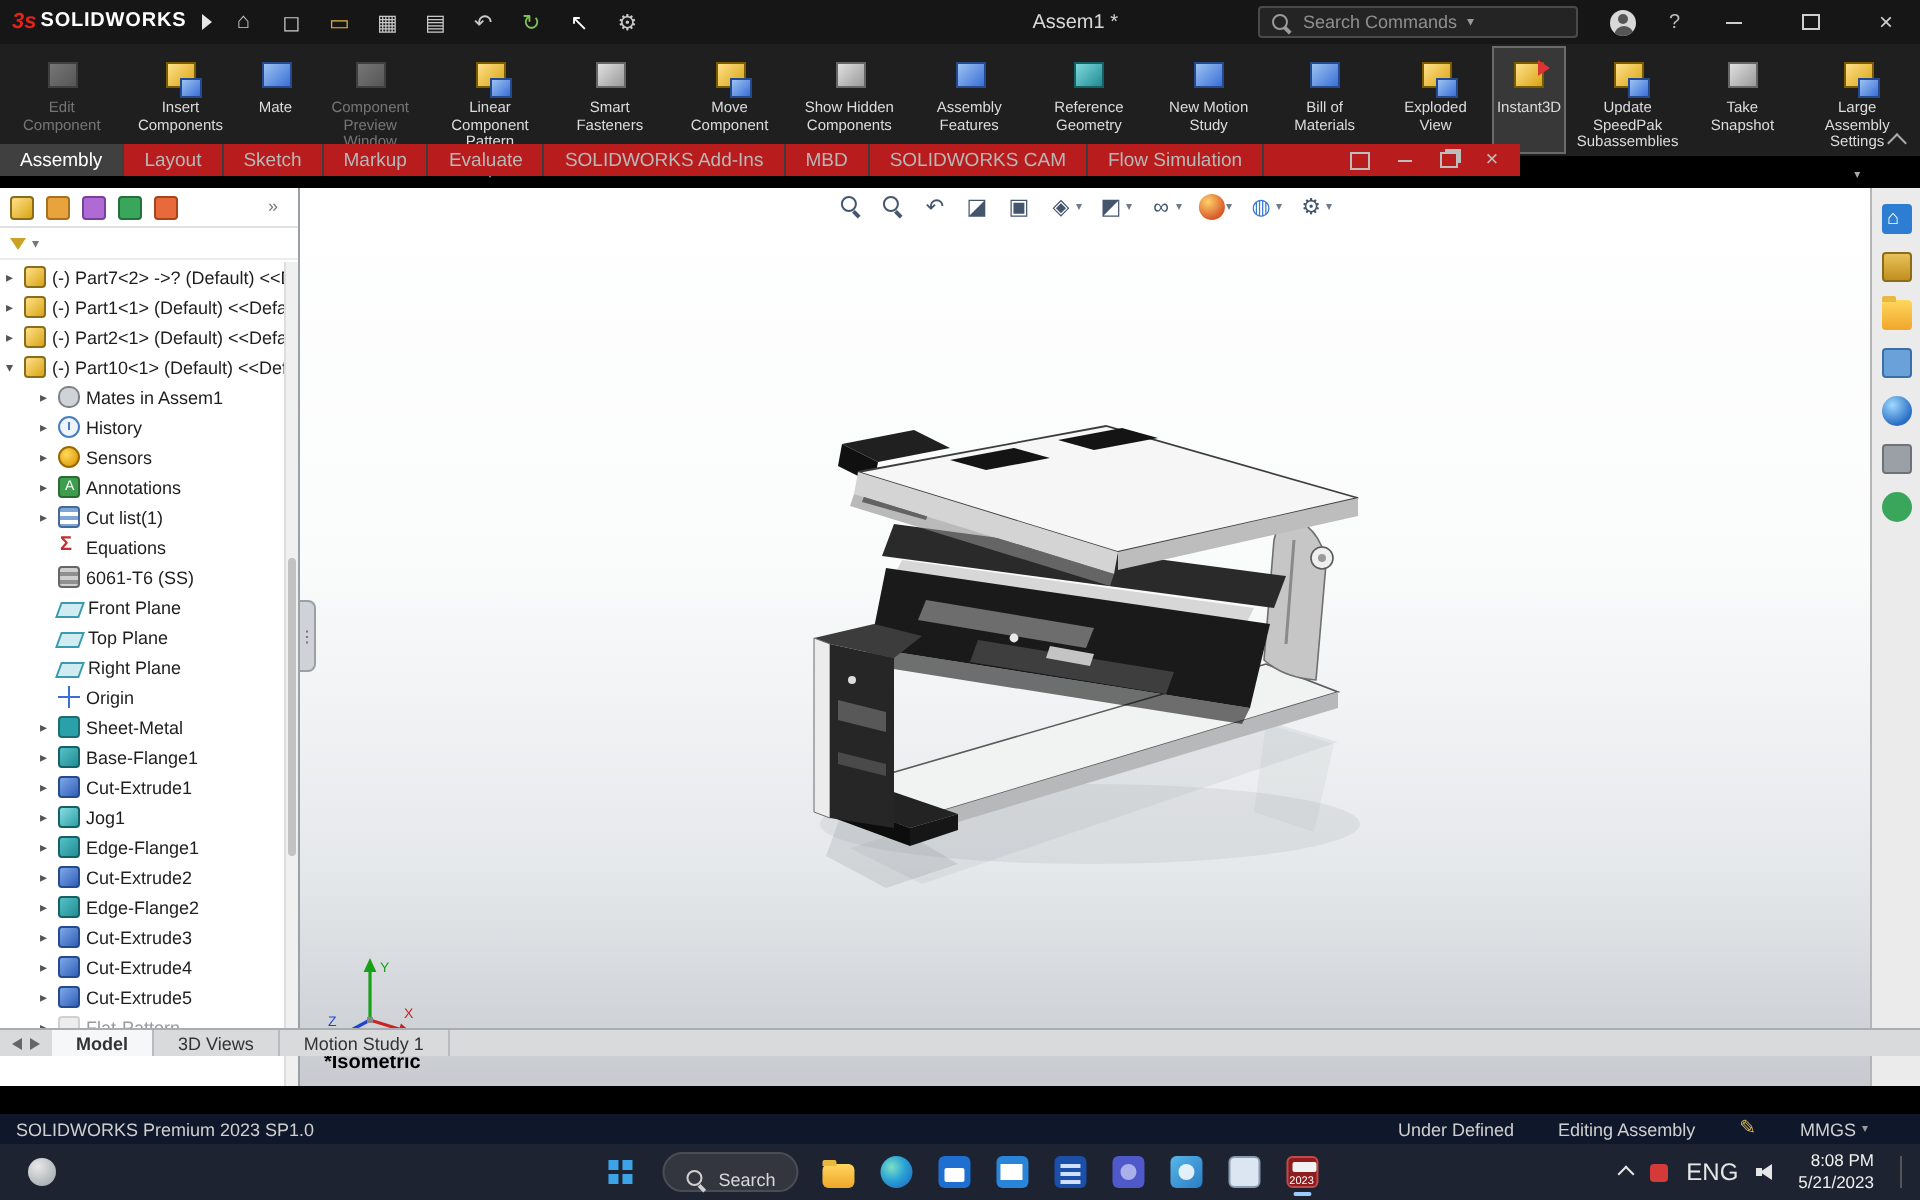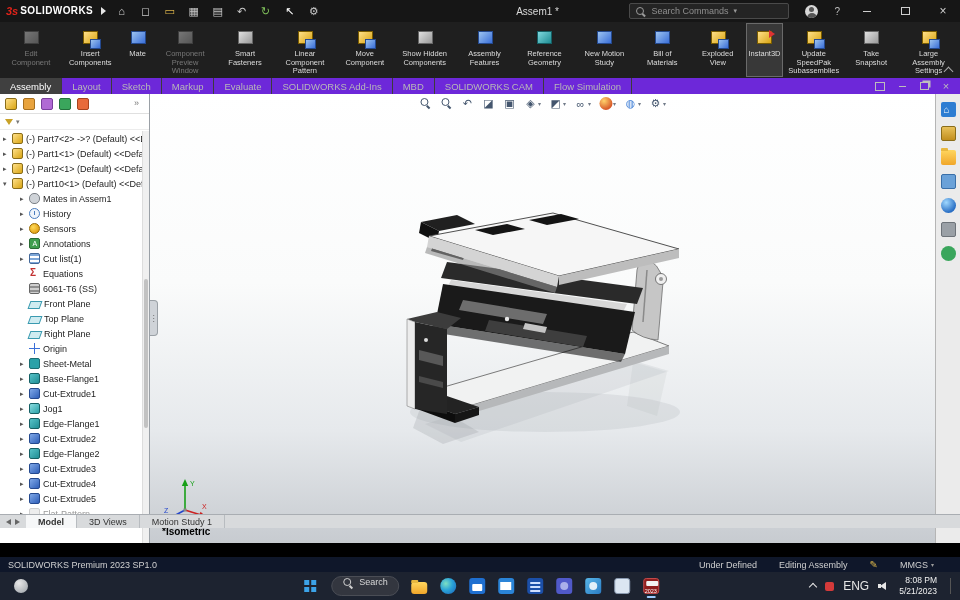--- a/index.html
+++ b/index.html
@@ -64,21 +64,21 @@
   .ic-insert-components::after,.ic-move-component::after,.ic-exploded-view::after,
   .ic-linear-component-pattern::after,.ic-update-speedpak::after,
   .ic-large-assembly-settings::after{content:"";position:absolute;right:1px;bottom:0;
     width:9px;height:8px;border:1px solid #24498f;background:linear-gradient(135deg,#9cc3f0,#3a6fd8)}
   .ic-instant3d::after{content:"";position:absolute;right:1px;top:3px;width:0;height:0;
     border-left:6px solid #d33;border-top:4px solid transparent;border-bottom:4px solid transparent}
   .ribbon-collapse{position:absolute;right:6px;bottom:4px;width:7px;height:7px;
     border-left:1.5px solid #aaa;border-top:1.5px solid #aaa;transform:rotate(45deg)}
 
   
-  .tabbar{position:absolute;top:78px;left:0;width:960px;height:16px;background:#6d28d9;
+  .tabbar{position:absolute;top:72px;left:0;width:760px;height:16px;background:#b91c1c;
     display:flex;align-items:stretch;z-index:25}
   .tab{padding:0 10px;font-size:9.5px;color:#b8b8b8;display:flex;align-items:center;
     border-right:1px solid #3c3c3c}
   .tab.active{background:#404040;color:#fff}
   .docwin{margin-left:auto;display:flex;align-items:center;gap:10px;padding-right:8px}
   .dw{display:inline-flex;align-items:center;justify-content:center;width:12px;height:12px;color:#bdbdbd}
   .dw-frame::before{content:"";width:8px;height:7px;border:1px solid #bdbdbd}
   .dw-min::before{content:"";width:7px;height:1px;background:#bdbdbd}
   .dw-restore::before{content:"";width:7px;height:6px;border:1px solid #bdbdbd;box-shadow:2px -2px 0 -0.5px #bdbdbd}
   .dw-close::before{content:"×";font-size:11px}
@@ -191,21 +191,21 @@
   
   .taskbar{position:absolute;top:572px;left:0;width:960px;height:28px;background:#1d2330;z-index:30}
   .widget{position:absolute;left:14px;top:7px;width:14px;height:14px;border-radius:50%;
     background:radial-gradient(circle at 35% 30%,#e8e8e8,#9aa0a6)}
   .tb-center{position:absolute;left:50%;top:0;height:28px;transform:translateX(-50%);
     display:flex;align-items:center;gap:10px}
   .start-btn{width:22px;height:22px;display:flex;align-items:center;justify-content:center}
   .start-ic{width:5px;height:5px;background:#3ca3e8;box-shadow:7px 0 #3ca3e8,0 7px #3ca3e8,7px 7px #3ca3e8;
     margin:-7px 7px 0 0}
   .tb-search{height:20px;border-radius:10px;background:#33363f;border:1px solid #4a4d55;
-    display:flex;align-items:flex-start;gap:6px;padding:0 10px;color:#d8d8d8;font-size:9px}
+    display:flex;align-items:flex-end;gap:6px;padding:0 10px;color:#d8d8d8;font-size:9px}
   .tb-search .mag{color:#d0d0d0}
   .tb-apps{display:flex;align-items:center;gap:9px}
   .tb-app{width:20px;height:20px;display:flex;align-items:center;justify-content:center;position:relative}
   .tb-app-ic{width:16px;height:16px;border-radius:3px;position:relative}
   .tb-app .ic-file-explorer{height:12px;margin-top:3px}
   .ic-edge{border-radius:50%;background:radial-gradient(circle at 35% 35%,#7de0c3,#2aa3d8 45%,#1b5fb8)}
   .ic-store{background:#1f6fd0}
   .ic-store::before{content:"";position:absolute;left:3px;top:6px;width:10px;height:7px;background:#fff;border-radius:1px}
   .ic-mail{background:#2a84d8}
   .ic-mail::before{content:"";position:absolute;left:2.5px;top:4px;width:11px;height:8px;background:#fff}
@@ -293,29 +293,29 @@
         <span class="rlabel">Mate</span>
         <span class="rdd"></span>
       </div>
 
       <div class="rbtn dis">
         <span class="ri ic-component-preview-window"></span>
         <span class="rlabel">Component Preview Window</span>
         <span class="rdd"></span>
       </div>
 
+      <div class="rbtn dd">
+        <span class="ri ic-linear-component-pattern"></span>
+        <span class="rlabel">Linear Component Pattern</span>
+        <span class="rdd"></span>
+      </div>
+
       <div class="rbtn">
         <span class="ri ic-smart-fasteners"></span>
         <span class="rlabel">Smart Fasteners</span>
-        <span class="rdd"></span>
-      </div>
-
-      <div class="rbtn dd">
-        <span class="ri ic-linear-component-pattern"></span>
-        <span class="rlabel">Linear Component Pattern</span>
         <span class="rdd"></span>
       </div>
 
       <div class="rbtn dd">
         <span class="ri ic-move-component"></span>
         <span class="rlabel">Move Component</span>
         <span class="rdd"></span>
       </div>
 
       <div class="rbtn">

